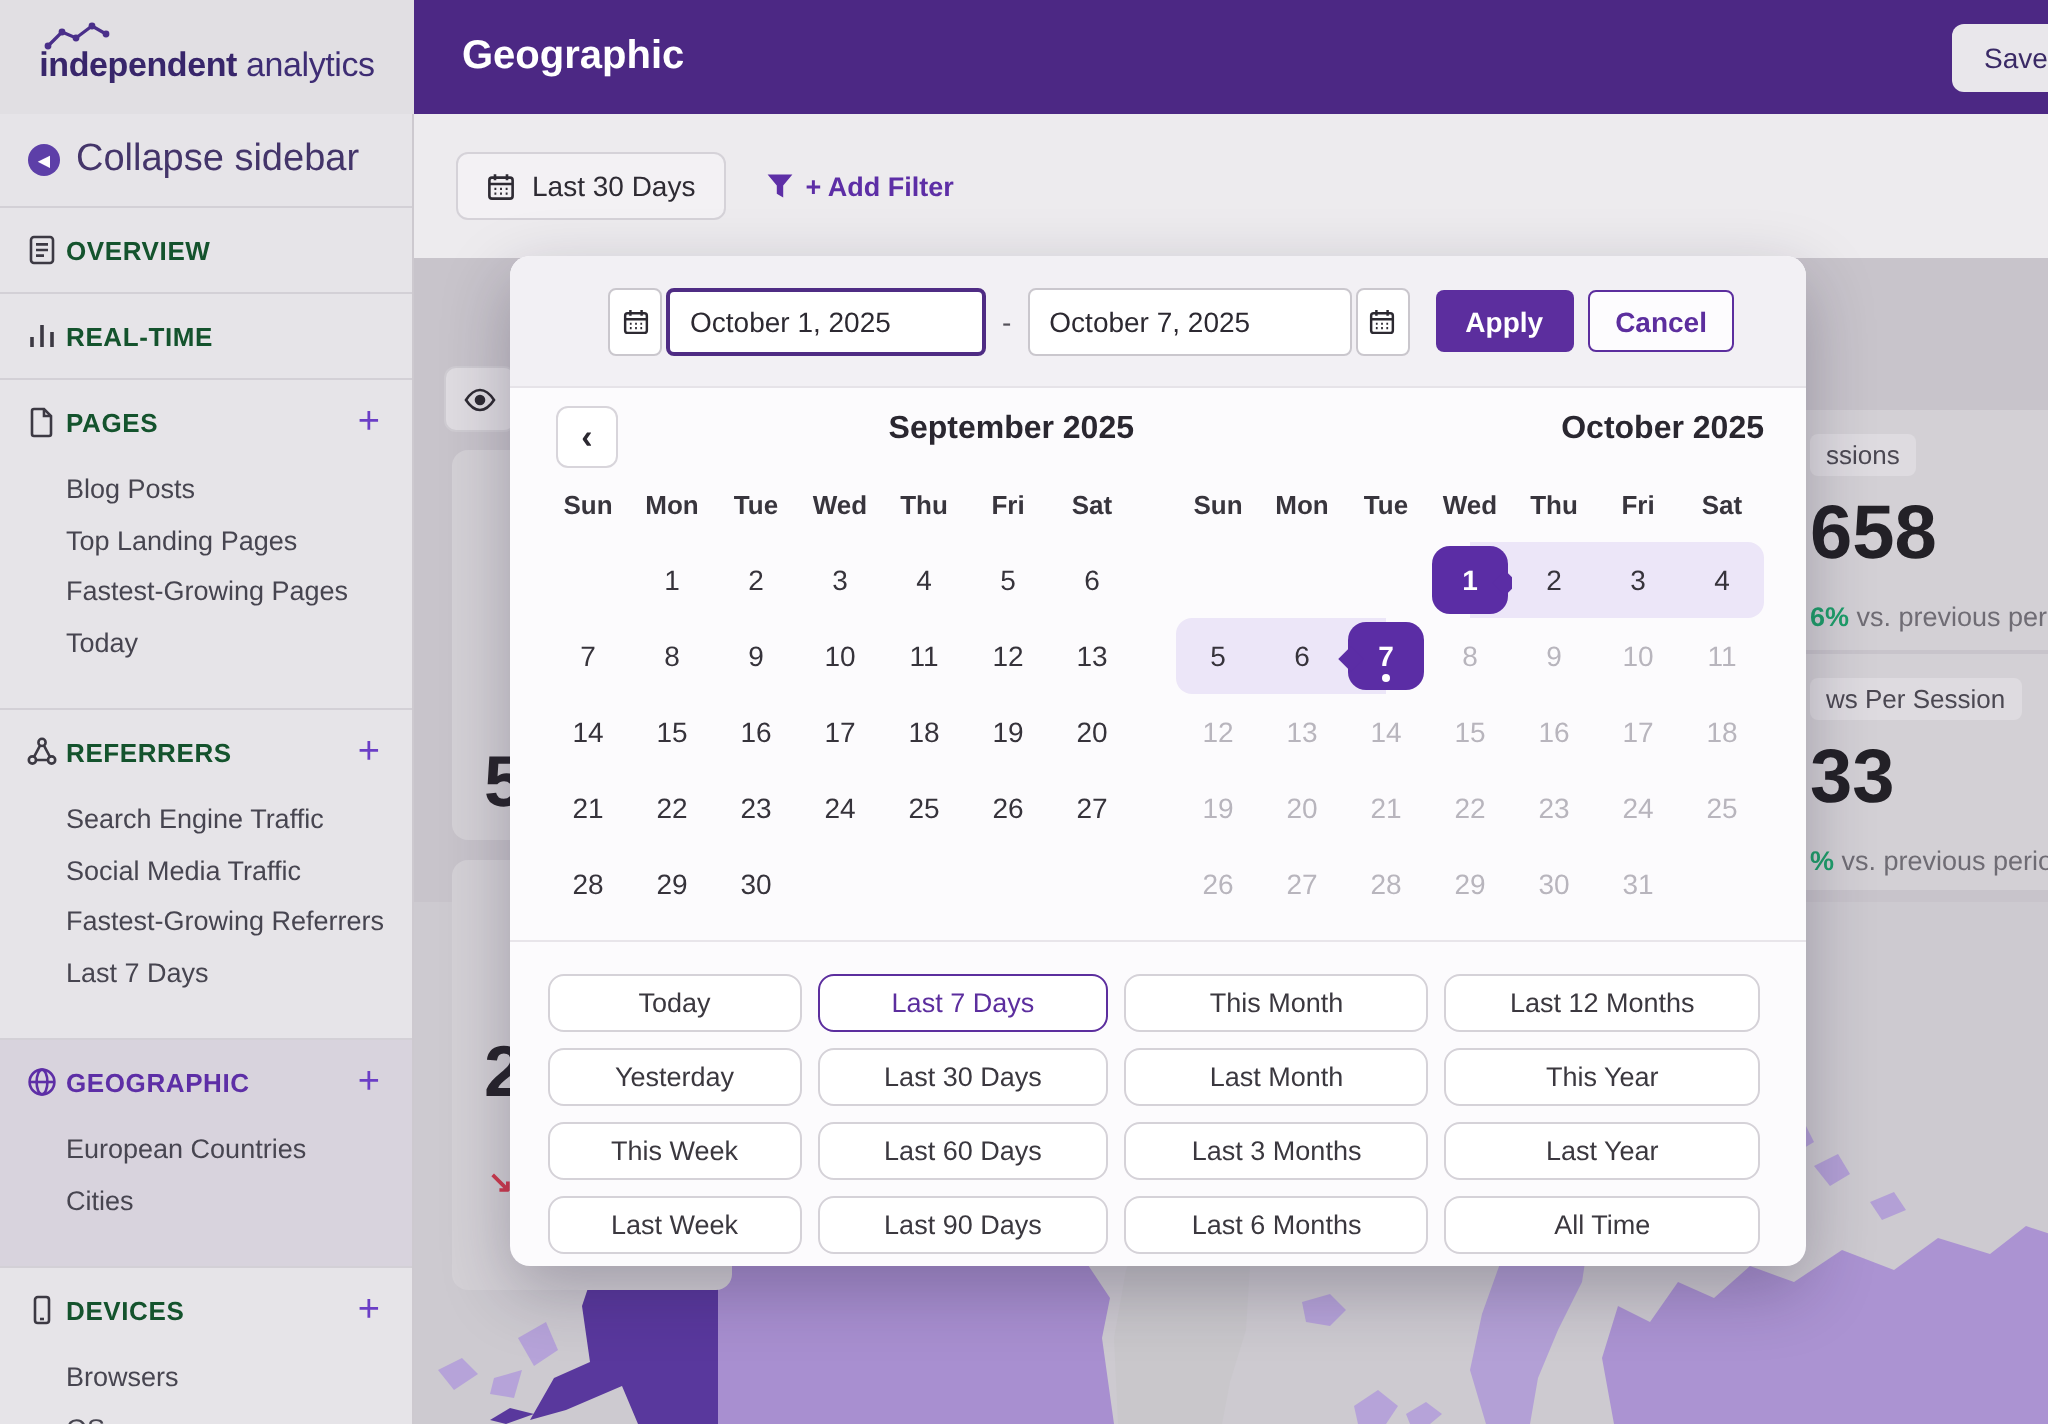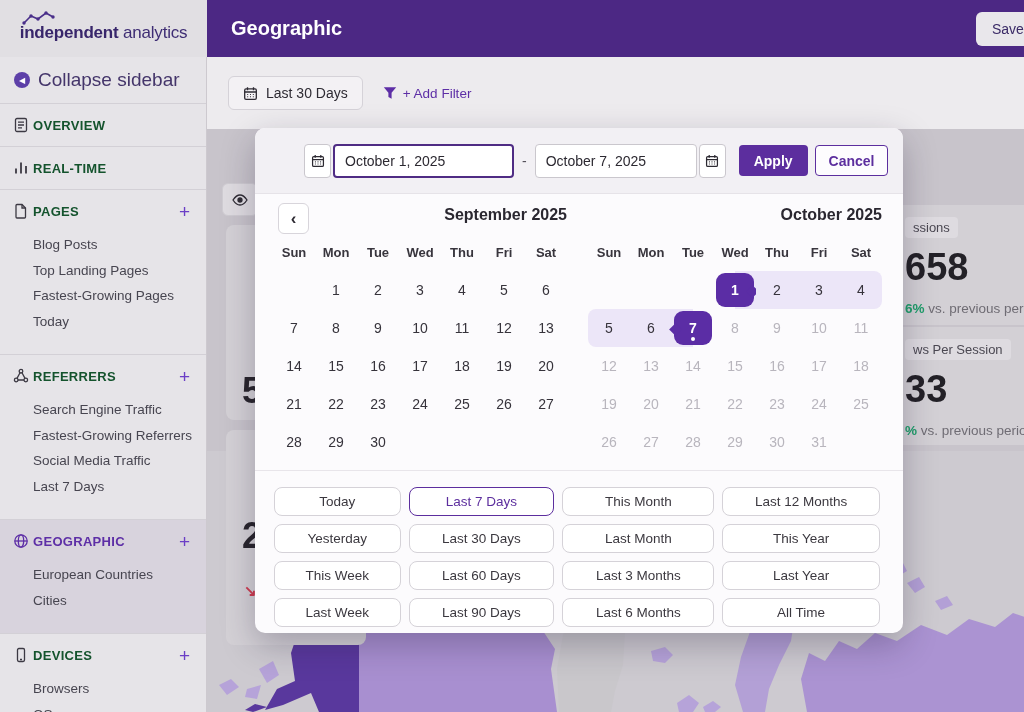--- a/index.html
+++ b/index.html
@@ -29,21 +29,21 @@
   .section.active .sec-head .icon { color:#5d2ea6; }
   .sec-head .label { padding-left:33px; font-size:13px; font-weight:700; letter-spacing:.3px; color:#14532d; }
   .section.active .sec-head .label { color:#5d2ea6; }
   .sec-head .plus { position:absolute; right:16px; top:50%; transform:translateY(-50%); color:#6b3ec6; font-size:19px; font-weight:400; line-height:1; }
   .sub-item { height:25.5px; display:flex; align-items:center; padding-left:33px; font-size:13.5px; color:#474550; cursor:pointer; }
 
   
   .toolbar { position:absolute; left:207px; top:57px; right:0; height:72px; background:#edebee; z-index:1; display:flex; align-items:center; }
   .date-range-btn { margin-left:21px; height:34px; background:#f3f1f4; border:1px solid #d5d2d8; border-radius:6px; display:flex; align-items:center; padding:0 14px; font-size:14px; font-weight:500; color:#2e2b33; cursor:pointer; }
   .date-range-btn .icon { margin-right:8px; display:flex; color:#2e2b33; }
-  .add-filter-btn { margin-left:20px; display:flex; align-items:center; color:#5d2ea6; font-size:13.5px; font-weight:400; cursor:pointer; }
+  .add-filter-btn { margin-left:20px; display:flex; align-items:center; color:#5d2ea6; font-size:13.5px; font-weight:700; cursor:pointer; }
   .add-filter-btn .icon { margin-right:6px; display:flex; color:#5d2ea6; }
 
   
   .content { position:absolute; left:207px; top:129px; right:0; bottom:0; background:#c8c4cb; overflow:hidden; z-index:1; }
   .map-zone { position:absolute; left:0; right:0; top:322px; bottom:0; background:#cdcad0; }
   .eye-btn { position:absolute; left:15px; top:54px; width:36px; height:33px; background:#dfdce1; border:1px solid #cfccd2; border-radius:6px; display:flex; align-items:center; justify-content:center; color:#2e2b33; }
   .bg-card { position:absolute; background:#d4d1d6; border-radius:8px; }
   .bg-card .frag-num { position:absolute; left:16px; font-weight:700; color:#28252c; font-size:36px; }
   .bg-card .frag-trend { position:absolute; left:18px; font-size:15px; font-weight:700; }
   .trend-up { color:#1e9e6a; } .trend-down { color:#cf3b4f; }
@@ -52,21 +52,21 @@
   .stat-value { font-size:38px; font-weight:700; color:#232127; margin-top:8px; }
   .stat-delta { margin-top:12px; font-size:13.5px; color:#6f6c74; }
   .stat-delta .pct { color:#1e9e6a; font-weight:700; }
   .world-map { position:absolute; left:0; bottom:0; }
 
   
   .modal { position:absolute; left:255px; top:128px; width:648px; height:505px; background:#fcfbfd; border-radius:10px; box-shadow:0 12px 34px rgba(30,20,50,.28); z-index:10; }
   .modal-topbar { height:66px; background:#f2f0f4; border-bottom:1px solid #e6e3e8; border-radius:10px 10px 0 0; display:flex; align-items:center; padding-left:49px; }
   .cal-box { width:27px; height:34px; background:#fff; border:1px solid #cac7cd; border-radius:4px; display:flex; align-items:center; justify-content:center; color:#2c2931; flex:none; cursor:pointer; }
   .date-input { height:34px; border-radius:4px; font-family:inherit; font-size:14px; color:#2c2931; padding:0 10px; background:#fff; }
-  .date-input.focused { width:181px; border:2px solid #4f2c84; margin-left:2px; }
+  .date-input.focused { width:160px; border:2px solid #4f2c84; margin-left:2px; }
   .date-input.plain { width:162px; border:1px solid #cac7cd; }
   .range-dash { margin:0 8px; color:#55525a; font-size:14px; }
   .apply-btn { margin-left:13px; height:31px; padding:0 15px; background:#5c2e9e; color:#fff; border:none; border-radius:4px; font-family:inherit; font-size:14px; font-weight:700; cursor:pointer; }
   .cancel-btn { margin-left:7px; height:31px; padding:0 13px; background:#fdfcfe; color:#5c2e9e; border:1px solid #5c2e9e; border-radius:4px; font-family:inherit; font-size:14px; font-weight:700; cursor:pointer; }
   .back-btn { position:absolute; left:23px; top:75px; width:31px; height:31px; background:#fff; border:1px solid #d8d5db; border-radius:6px; font-size:17px; font-weight:700; color:#2c2931; display:flex; align-items:center; justify-content:center; cursor:pointer; }
   .month { position:absolute; top:67px; width:294px; }
   .month.m0 { left:18px; } .month.m1 { left:333px; }
   .month-title { height:40px; line-height:40px; text-align:right; font-size:16px; font-weight:700; color:#2a2730; }
   .weekdays, .days { display:grid; grid-template-columns:repeat(7,42px); }
   .weekdays span { height:36px; line-height:36px; text-align:center; font-size:13px; font-weight:600; color:#38353d; }
@@ -160,22 +160,22 @@
               <circle cx="8" cy="3.2" r="1.8"></circle>
               <circle cx="3.2" cy="12" r="1.8"></circle>
               <circle cx="12.8" cy="12" r="1.8"></circle>
               <path d="M7 4.8 4 10.4M9 4.8l3 5.6M5 12h6"></path>
             </svg>
           </span>
           <span class="label">REFERRERS</span>
           <span class="plus">+</span>
         </div>
         <div class="sub-item">Search Engine Traffic</div>
+        <div class="sub-item">Social Media Traffic</div>
         <div class="sub-item">Fastest-Growing Referrers</div>
-        <div class="sub-item">Social Media Traffic</div>
         <div class="sub-item">Last 7 Days</div>
       </div>
       <div class="section active has-items">
         <div class="sec-head">
           <span class="icon">
             <svg class="icn" width="16" height="16" viewBox="0 0 16 16" fill="none" stroke="currentColor" stroke-width="1.3">
               <circle cx="8" cy="8" r="6.2"></circle>
               <ellipse cx="8" cy="8" rx="2.7" ry="6.2"></ellipse>
               <path d="M1.8 8h12.4"></path>
             </svg>

